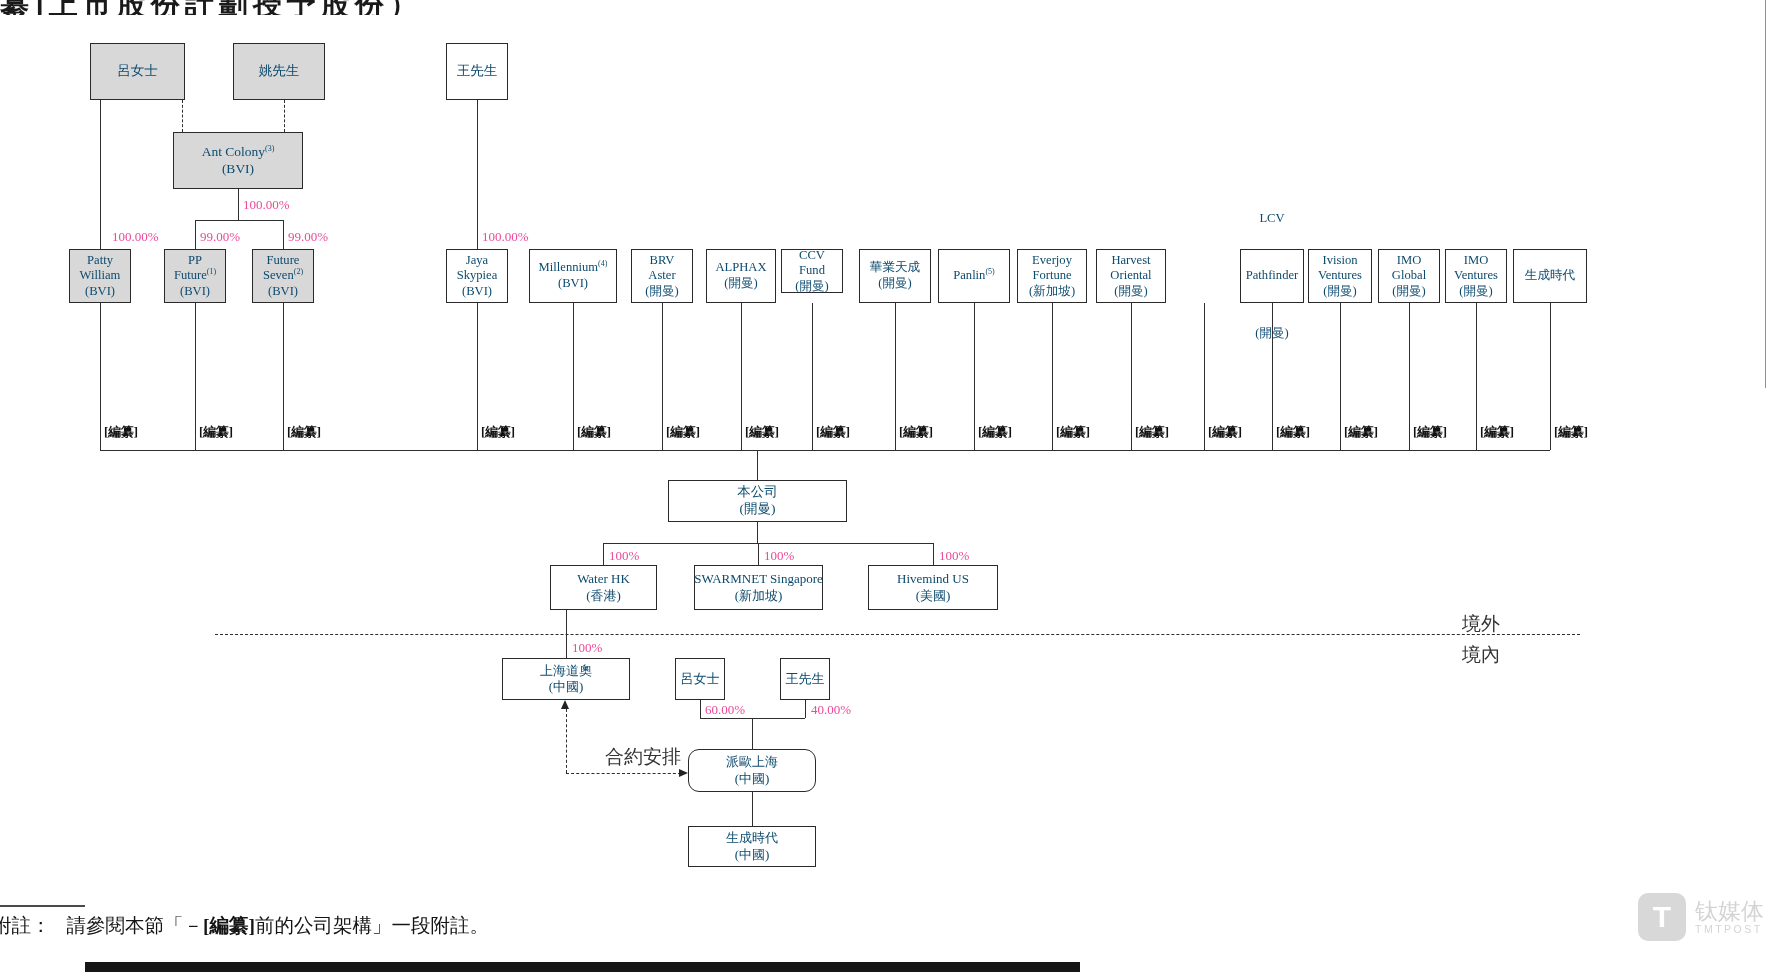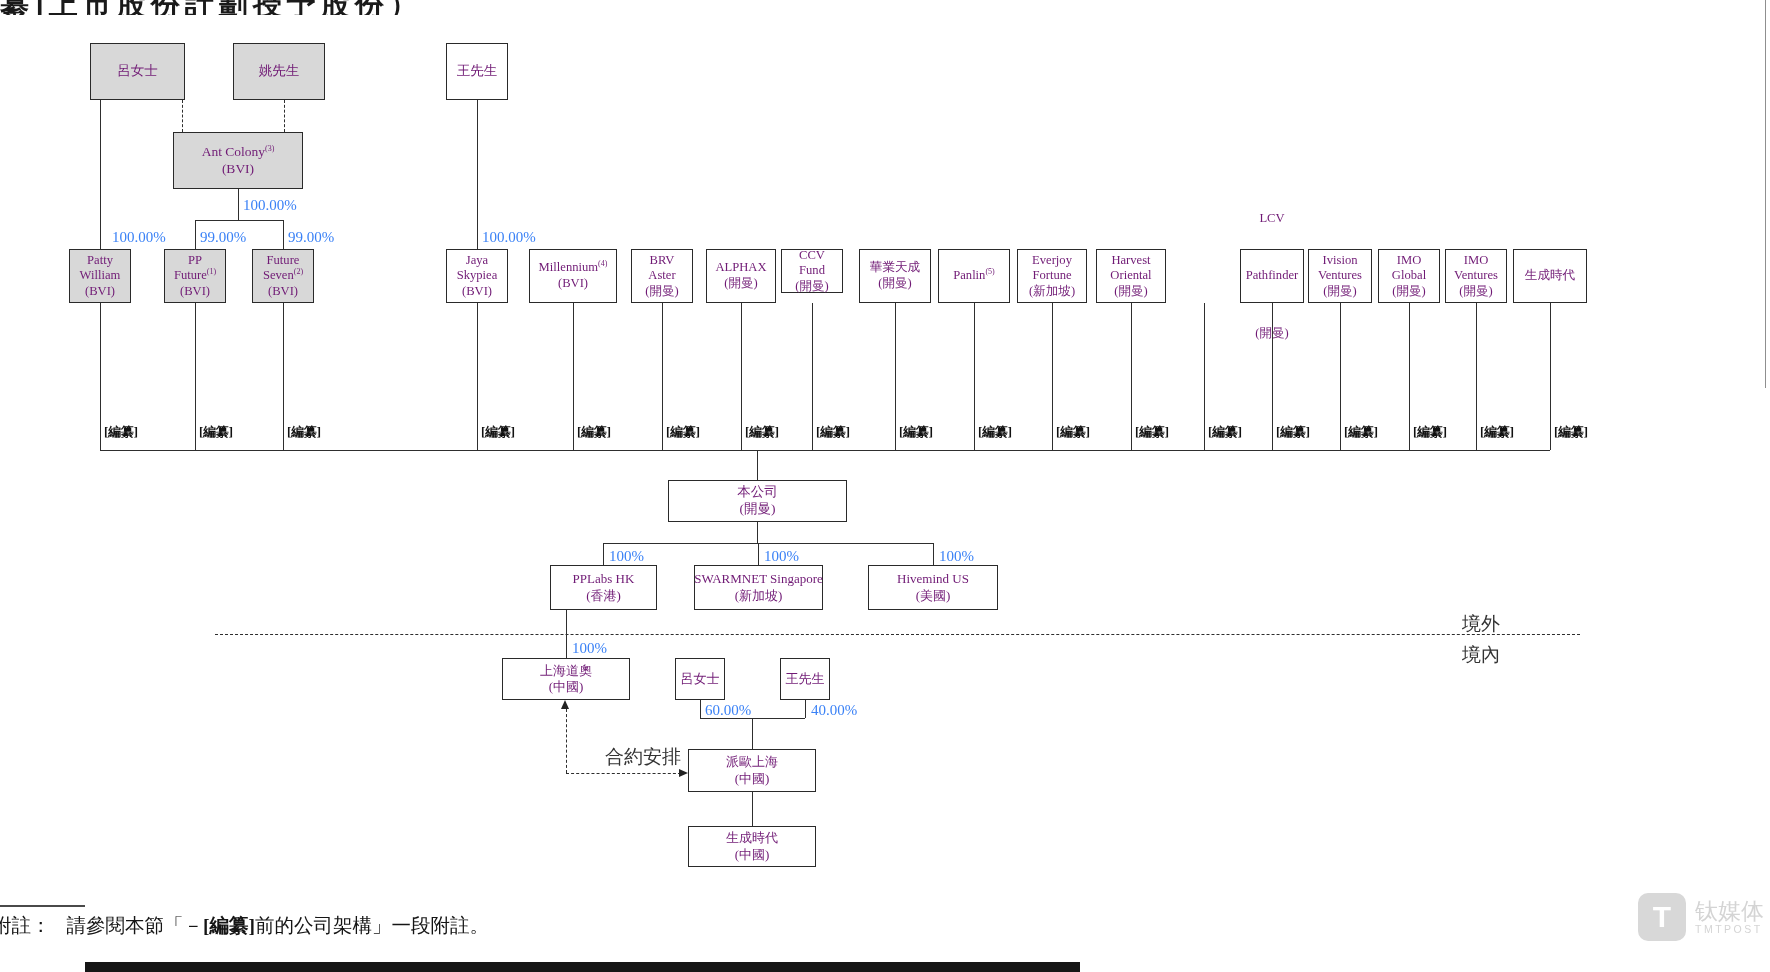--- a/index.html
+++ b/index.html
@@ -4,33 +4,33 @@
 <style>
   html,body{margin:0;padding:0}
   body{
     width:1770px;height:972px;position:relative;overflow:hidden;background:#fff;
     font-family:"Liberation Serif","DejaVu Serif",serif;color:#111;
   }
   
   .node{
     position:absolute;box-sizing:border-box;border:1.2px solid #2a2a2a;background:#fff;
     display:flex;flex-direction:column;align-items:center;justify-content:center;
-    text-align:center;font-size:12.6px;line-height:1.24;color:#701a75;
+    text-align:center;font-size:12.6px;line-height:1.24;color:#0c4a6e;
   }
   .node.gray{background:#d8d8d8}
   .node .nline{white-space:nowrap}
   .node sup{font-size:8px;line-height:0}
   
   .edge{position:absolute}
   .edge.v{width:0;border-left:1.2px solid #2e2e2e}
   .edge.h{height:0;border-top:1.2px solid #2e2e2e}
   .edge.v.dash{border-left-style:dashed}
   .edge.h.dash{border-top-style:dashed}
   
-  .pct{position:absolute;font-size:15px;white-space:nowrap;color:#3b82f6}
+  .pct{position:absolute;font-size:13px;white-space:nowrap;color:#ec4899}
   .red{position:absolute;font-size:12.8px;font-weight:700;white-space:nowrap;color:#111}
   .sidelbl{position:absolute;font-size:19px;white-space:nowrap;color:#333}
   .arrow-up{position:absolute;width:0;height:0;border-left:4.5px solid transparent;border-right:4.5px solid transparent;border-bottom:9px solid #222}
   .arrow-right{position:absolute;width:0;height:0;border-top:4.5px solid transparent;border-bottom:4.5px solid transparent;border-left:9px solid #222}
   
   #title-clip{position:absolute;left:0;top:0;height:15px;overflow:hidden;width:760px}
   #title-clip span{display:block;margin-top:-15px;font-size:29px;font-weight:600;letter-spacing:5px;white-space:nowrap;color:#1a1a1a}
   
   #note-rule{position:absolute;left:0;top:905px;width:85px;height:0;border-top:2.5px solid #4a4a4a}
   #note-line{position:absolute;left:-8px;top:912px;font-size:19.5px;white-space:nowrap;color:#151515}
@@ -153,42 +153,42 @@
       <div class="nline">(開曼)</div>
     </div>
     <div class="node" style="left: 1513px; top: 249px; width: 74px; height: 54px;">
       <div class="nline">生成時代</div>
     </div>
     <div class="node" style="left: 668px; top: 480px; width: 179px; height: 42px; font-size: 13.5px;">
       <div class="nline">本公司</div>
       <div class="nline">(開曼)</div>
     </div>
     <div class="node" style="left: 550px; top: 565px; width: 107px; height: 45px; font-size: 13px;">
-      <div class="nline">PPLabs HK</div>
+      <div class="nline">Water HK</div>
       <div class="nline">(香港)</div>
     </div>
     <div class="node" style="left: 694px; top: 565px; width: 129px; height: 45px; font-size: 13px;">
       <div class="nline">SWARMNET Singapore</div>
       <div class="nline">(新加坡)</div>
     </div>
     <div class="node" style="left: 868px; top: 565px; width: 130px; height: 45px; font-size: 13px;">
       <div class="nline">Hivemind US</div>
       <div class="nline">(美國)</div>
     </div>
     <div class="node" style="left: 502px; top: 658px; width: 128px; height: 42px; font-size: 13px;">
       <div class="nline">上海道奧</div>
       <div class="nline">(中國)</div>
     </div>
     <div class="node" style="left: 675px; top: 658px; width: 50px; height: 42px; font-size: 13px;">
       <div class="nline">呂女士</div>
     </div>
     <div class="node" style="left: 780px; top: 658px; width: 50px; height: 42px; font-size: 13px;">
       <div class="nline">王先生</div>
     </div>
-    <div class="node" style="left: 688px; top: 749px; width: 128px; height: 43px; font-size: 13px;">
+    <div class="node" style="left: 688px; top: 749px; width: 128px; height: 43px; font-size: 13px; border-radius: 11px;">
       <div class="nline">派歐上海</div>
       <div class="nline">(中國)</div>
     </div>
     <div class="node" style="left: 688px; top: 826px; width: 128px; height: 41px; font-size: 13px;">
       <div class="nline">生成時代</div>
       <div class="nline">(中國)</div>
     </div>
     <div class="edge v" style="left: 100px; top: 100px; height: 149px;"></div>
     <div class="edge v" style="left: 477px; top: 100px; height: 149px;"></div>
     <div class="edge v" style="left: 238px; top: 189px; height: 31px;"></div>

